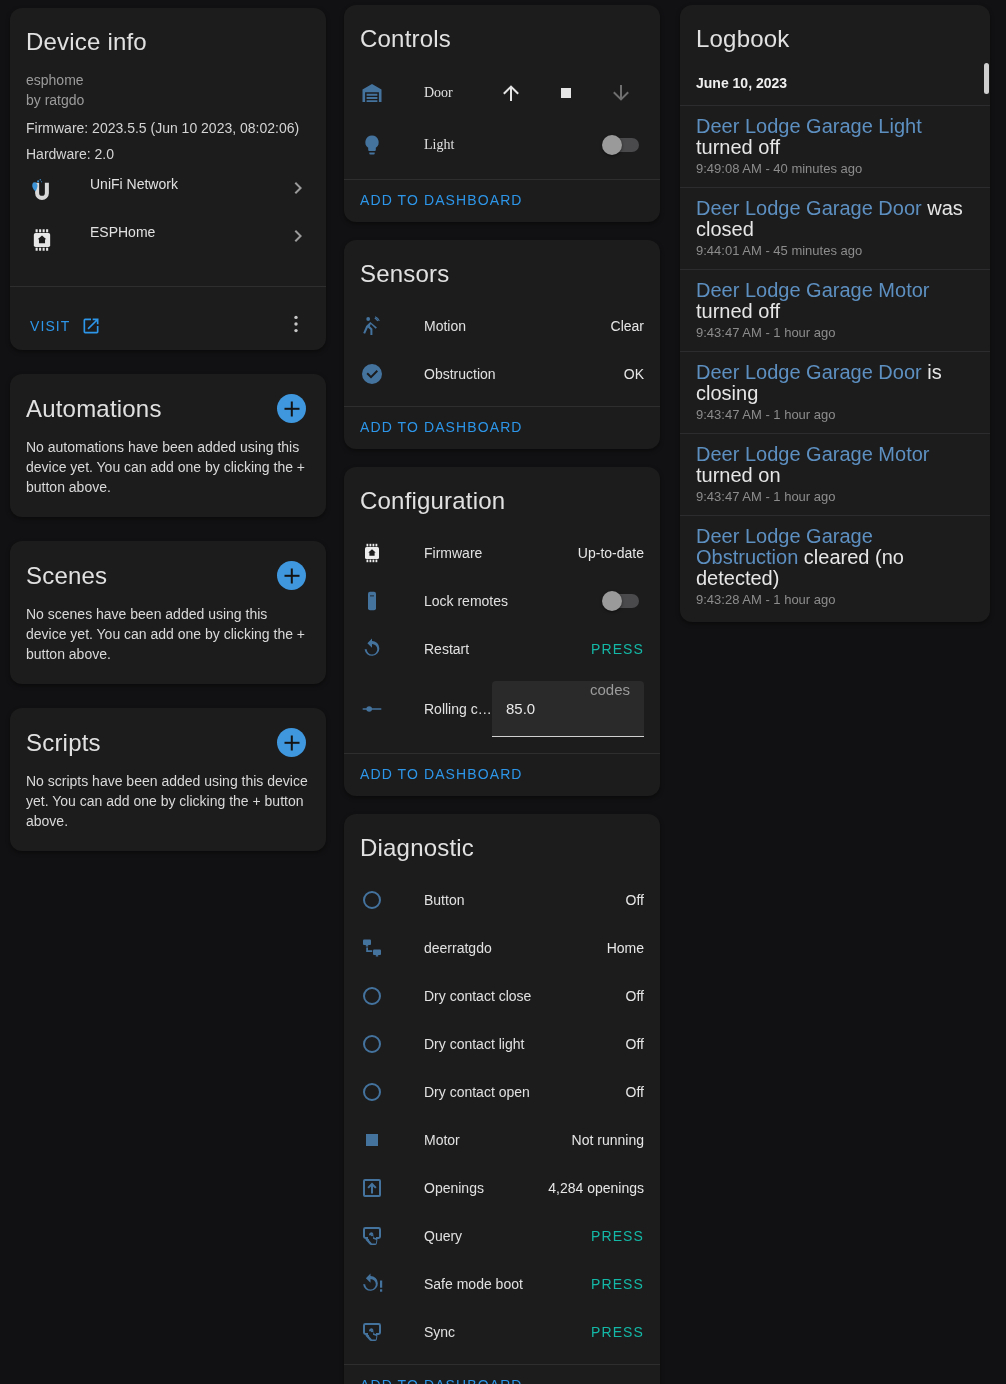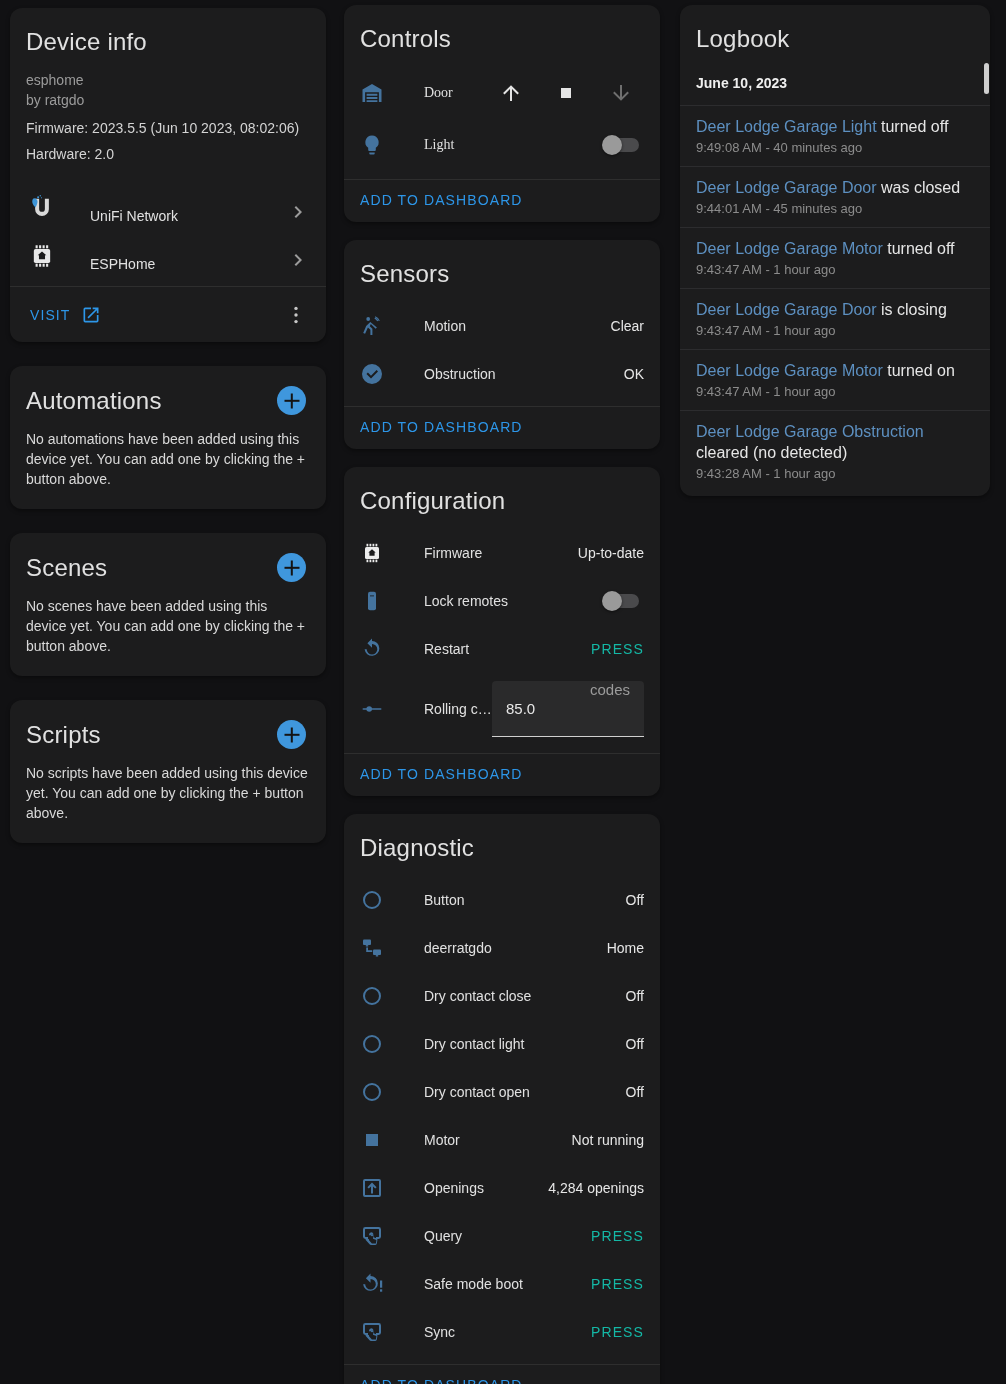--- a/index.html
+++ b/index.html
@@ -21,29 +21,29 @@
   }
   .card-title {
     font-size:24px; font-weight:400; color:#e1e1e1;
     padding:20px 16px 14px 16px; letter-spacing:.2px;
   }
 
   
   .dev-sub { color:#9b9b9b; font-size:14px; line-height:20px; padding:0 16px; }
   .dev-meta { color:#d4d4d4; font-size:14px; padding:10px 16px 0 16px; }
   .integration-row {
-    display:flex; align-items:flex-end; height:48px; padding:0 16px;
+    display:flex; align-items:flex-start; height:48px; padding:0 16px;
     cursor:pointer; margin-top:6px;
   }
   .integration-row .int-icon { width:32px; height:32px; margin-right:32px; flex:none; display:flex; align-items:center; justify-content:center; }
   .integration-row .int-label { font-size:14px; color:#e1e1e1; flex:1; }
   .chev { width:24px; height:24px; fill:#9b9b9b; }
   .card-actions {
     border-top:1px solid #2e2e2e; margin-top:14px;
-    display:flex; align-items:center; padding:8px 12px; height:56px;
+    display:flex; align-items:flex-end; padding:8px 12px; height:64px;
   }
   .text-btn {
     color:#2d96e8; font-size:14px; font-weight:500; letter-spacing:1.1px;
     display:flex; align-items:center; gap:10px; padding:6px 8px; cursor:pointer;
     background:none; border:none; font-family:inherit;
   }
   .spacer { flex:1; }
   .dots-btn { background:none; border:none; cursor:pointer; padding:6px; }
   .dots-btn svg { fill:#c7c7c7; width:24px; height:24px; display:block; }
 
@@ -89,21 +89,21 @@
   .num-field input {
     background:transparent; border:none; outline:none; color:#e8e8e8;
     font-size:15px; width:58px; font-family:inherit;
   }
   .num-suffix { color:#9b9b9b; font-size:15px; margin-left:auto; }
   .cfg-rolling { height:72px; }
 
   
   .logbook-date { font-size:14px; font-weight:700; color:#efefef; padding:8px 16px 14px 16px; }
   .log-entry { border-top:1px solid #2c2c2e; padding:10px 16px 11px 16px; }
-  .log-msg { font-size:16px; line-height:21px; color:#e6e6e6; }
+  .log-msg { font-size:20px; line-height:21px; color:#e6e6e6; }
   .log-link { color:#5d90c1; cursor:pointer; }
   .log-time { font-size:13px; color:#8c8c8c; margin-top:3px; }
   .scroll-thumb { position:absolute; right:1px; top:58px; width:5px; height:31px; border-radius:3px; background:#cfcfcf; }
 
   .muted-icon { fill:#44739e; }
   .white-icon { fill:#e8e8e8; }
 </style>
 </head>
 <body>
 

